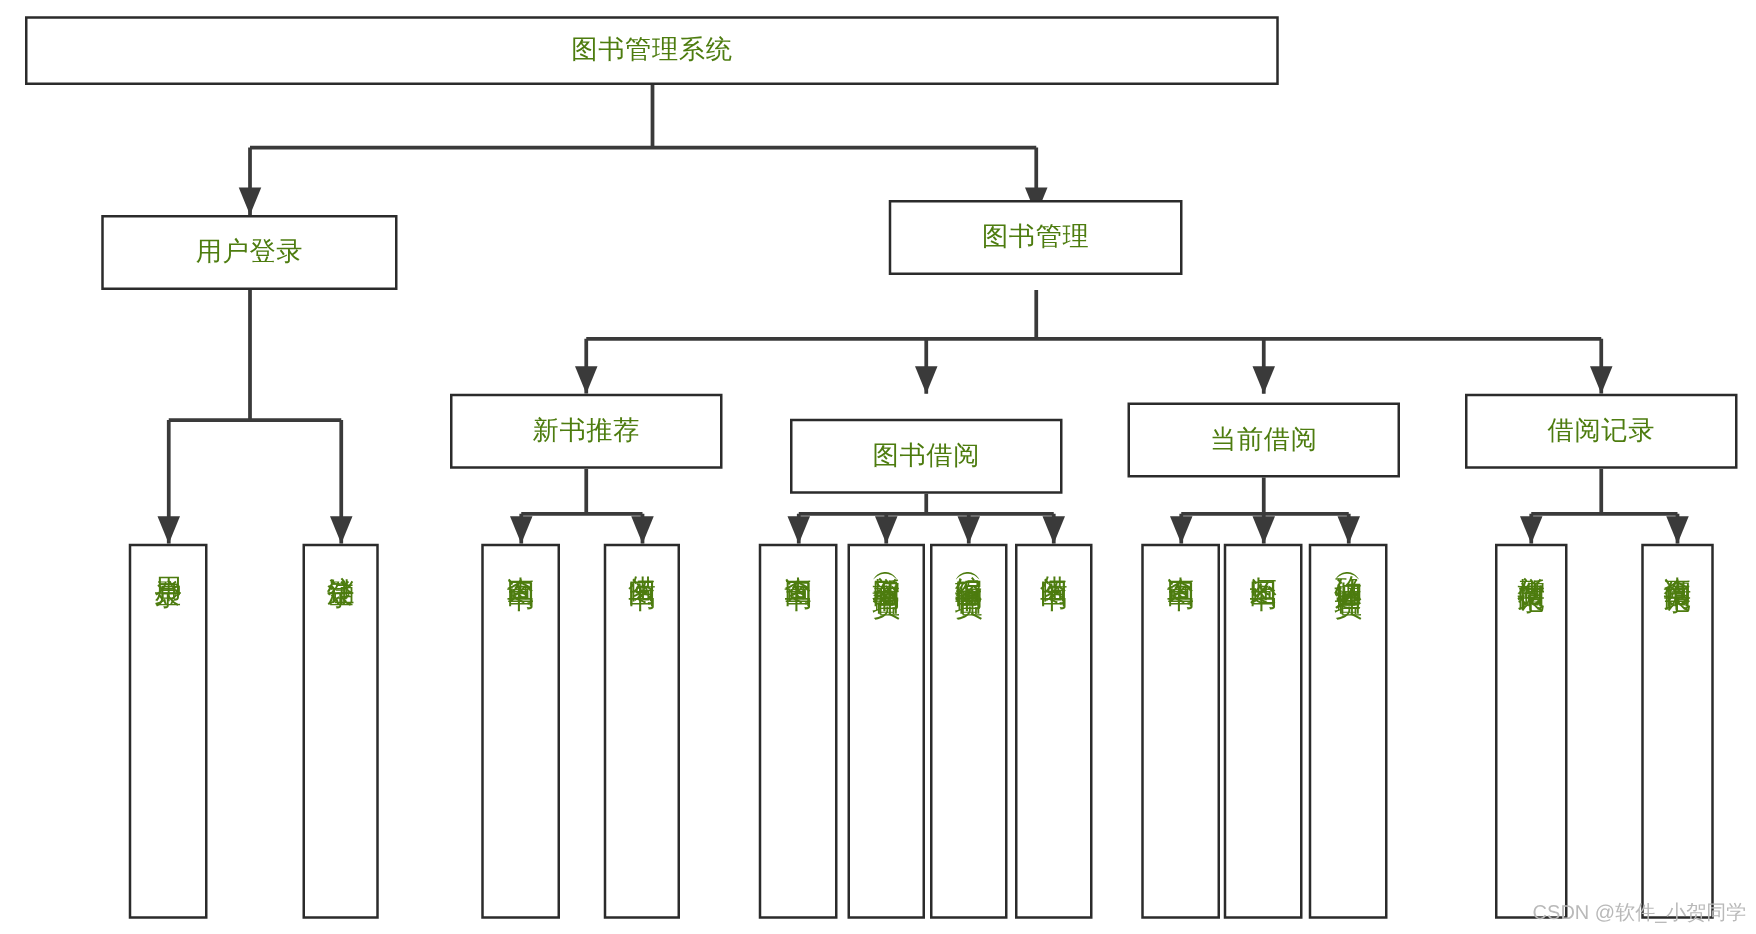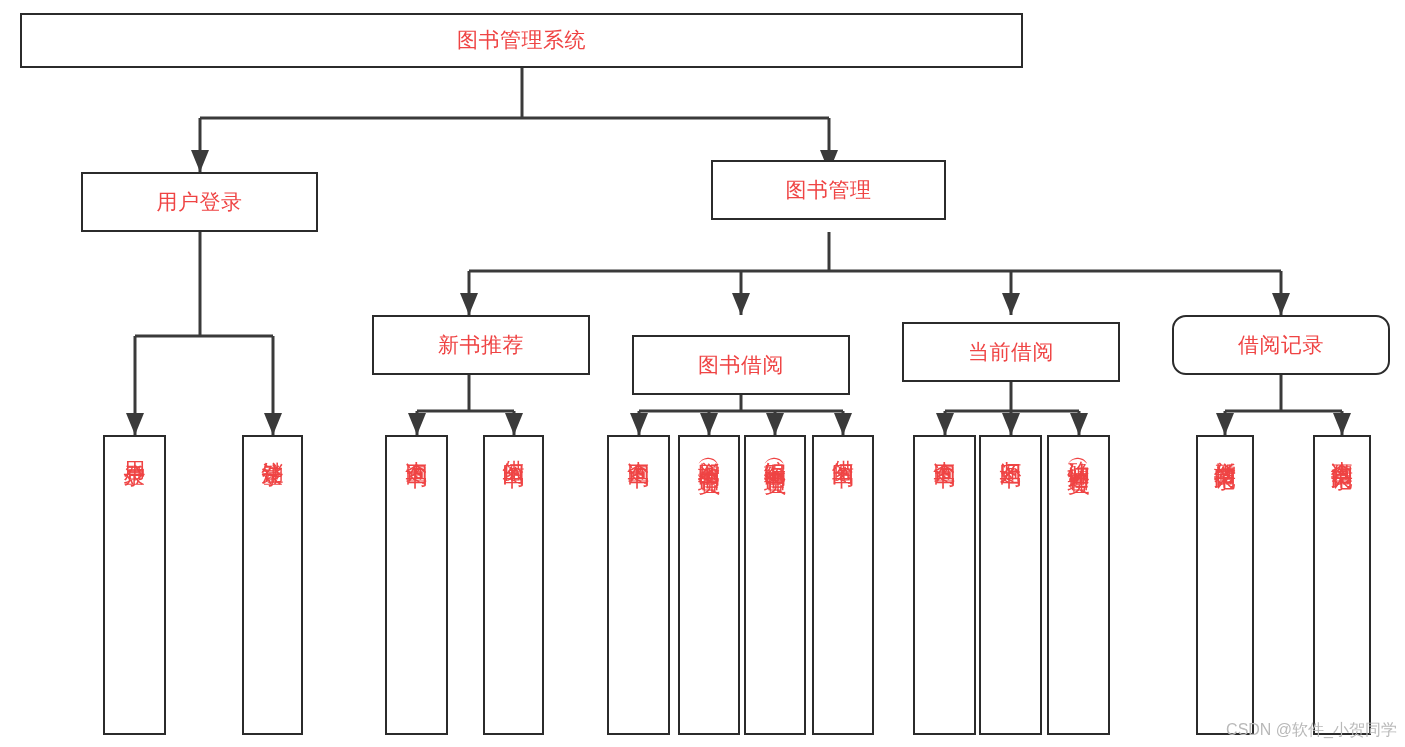--- a/index.html
+++ b/index.html
@@ -26,21 +26,21 @@
     pointer-events: none;
   }
   .node {
     position: absolute;
     box-sizing: border-box;
     border: 2px solid #2b2b2b;
     background: #ffffff;
     display: flex;
     align-items: center;
     justify-content: center;
-    color: #ef4444;
+    color: #4d7c0f;
     z-index: 2;
   }
   .node .lbl {
     display: block;
     text-align: center;
     line-height: 1.18;
     letter-spacing: 0.5px;
   }
   .node.h .lbl {
     font-size: 21px;
@@ -130,30 +130,30 @@
   <div id="nodes">
       <div class="node h" style="left: 20px; top: 13px; width: 1003px; height: 55px;">
         <span class="lbl">图书管理系统</span>
       </div>
       <div class="node h" style="left: 81px; top: 172px; width: 237px; height: 60px;">
         <span class="lbl">用户登录</span>
       </div>
       <div class="node h" style="left: 711px; top: 160px; width: 235px; height: 60px;">
         <span class="lbl">图书管理</span>
       </div>
-      <div class="node h" style="left: 360px; top: 315px; width: 218px; height: 60px; margin-left: 12px;">
+      <div class="node h" style="left: 360px; top: 315px; width: 218px; height: 60px;">
         <span class="lbl">新书推荐</span>
       </div>
       <div class="node h" style="left: 632px; top: 315px; width: 218px; height: 60px; margin-top: 20px;">
         <span class="lbl">图书借阅</span>
       </div>
       <div class="node h" style="left: 902px; top: 322px; width: 218px; height: 60px;">
         <span class="lbl">当前借阅</span>
       </div>
-      <div class="node h" style="left: 1172px; top: 315px; width: 218px; height: 60px; border-radius: 14px;">
+      <div class="node h" style="left: 1172px; top: 315px; width: 218px; height: 60px;">
         <span class="lbl">借阅记录</span>
       </div>
       <div class="node v" style="left: 103px; top: 435px; width: 63px; height: 300px;">
         <span class="lbl">用户登录</span>
       </div>
       <div class="node v" style="left: 242px; top: 435px; width: 61px; height: 300px;">
         <span class="lbl">注销登录</span>
       </div>
       <div class="node v" style="left: 385px; top: 435px; width: 63px; height: 300px;">
         <span class="lbl">查询图书</span>

